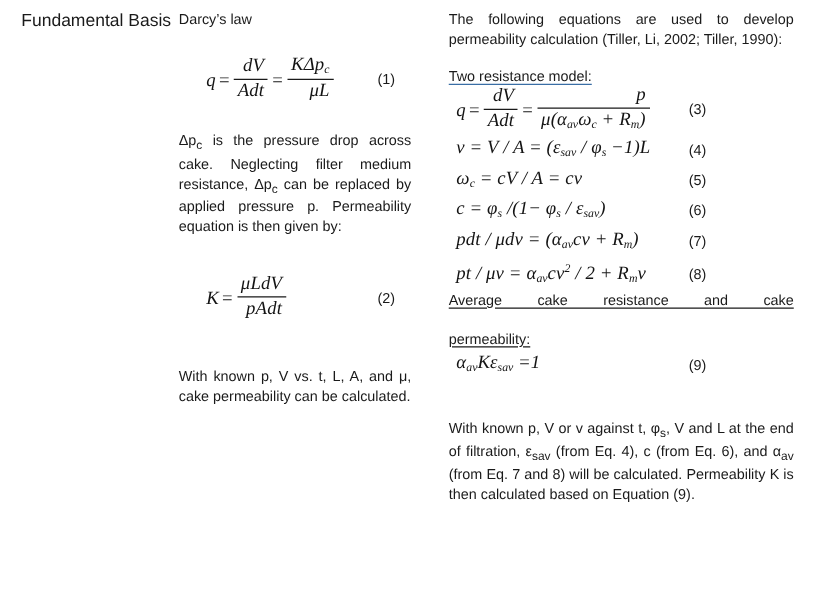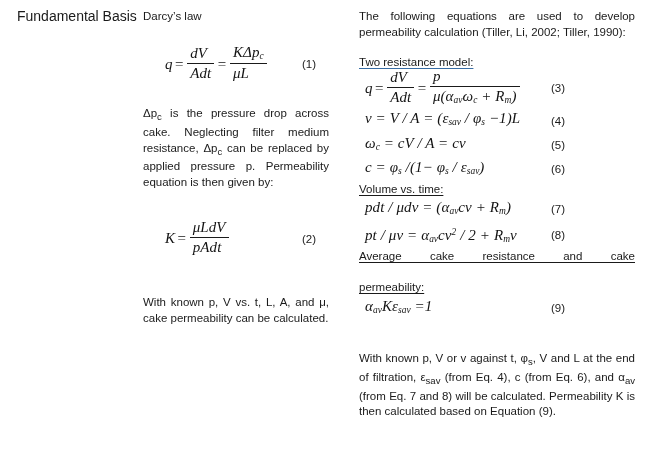--- a/index.html
+++ b/index.html
@@ -92,21 +92,21 @@
     vertical-align: -.26em;
     letter-spacing: 0;
   }
   .math sup {
     font-size: 63%;
     vertical-align: .55em;
   }
   .frac {
     display: inline-block;
     vertical-align: middle;
-    text-align: left;
+    text-align: right;
     margin: 0 1px;
     position: relative;
     top: -0.15em;
   }
   .frac .num {
     display: block;
     padding: 0 3px 1px 3px;
     border-bottom: 1.1px solid #1a1a1a;
     line-height: 1.12;
   }
@@ -216,23 +216,20 @@
     <div class="eq-block eq-indent-2 tight">
       <span class="math"><span>ω</span><sub>c</sub><span> = cV / A = cv</span></span>
       <span class="eqno eqno-right">(5)</span>
     </div>
 
     <div class="eq-block eq-indent-2 tight">
       <span class="math"><span>c = φ</span><sub>s</sub><span> /(1− φ</span><sub>s</sub><span> / ε</span><sub>sav</sub><span>)</span></span>
       <span class="eqno eqno-right">(6)</span>
     </div>
 
-    <div>
-      <span class="head-ul">Volume vs. time:</span>
-    </div>
 
     <div class="eq-block eq-indent-2 tight">
       <span class="math"><span>pdt / μdv = (α</span><sub>av</sub><span>cv + R</span><sub>m</sub><span>)</span></span>
       <span class="eqno eqno-right">(7)</span>
     </div>
 
     <div class="eq-block eq-indent-2 tight">
       <span class="math"><span>pt / μv = α</span><sub>av</sub><span>cv</span><sup>2</sup><span> / 2 + R</span><sub>m</sub><span>v</span></span>
       <span class="eqno eqno-right">(8)</span>
     </div>

